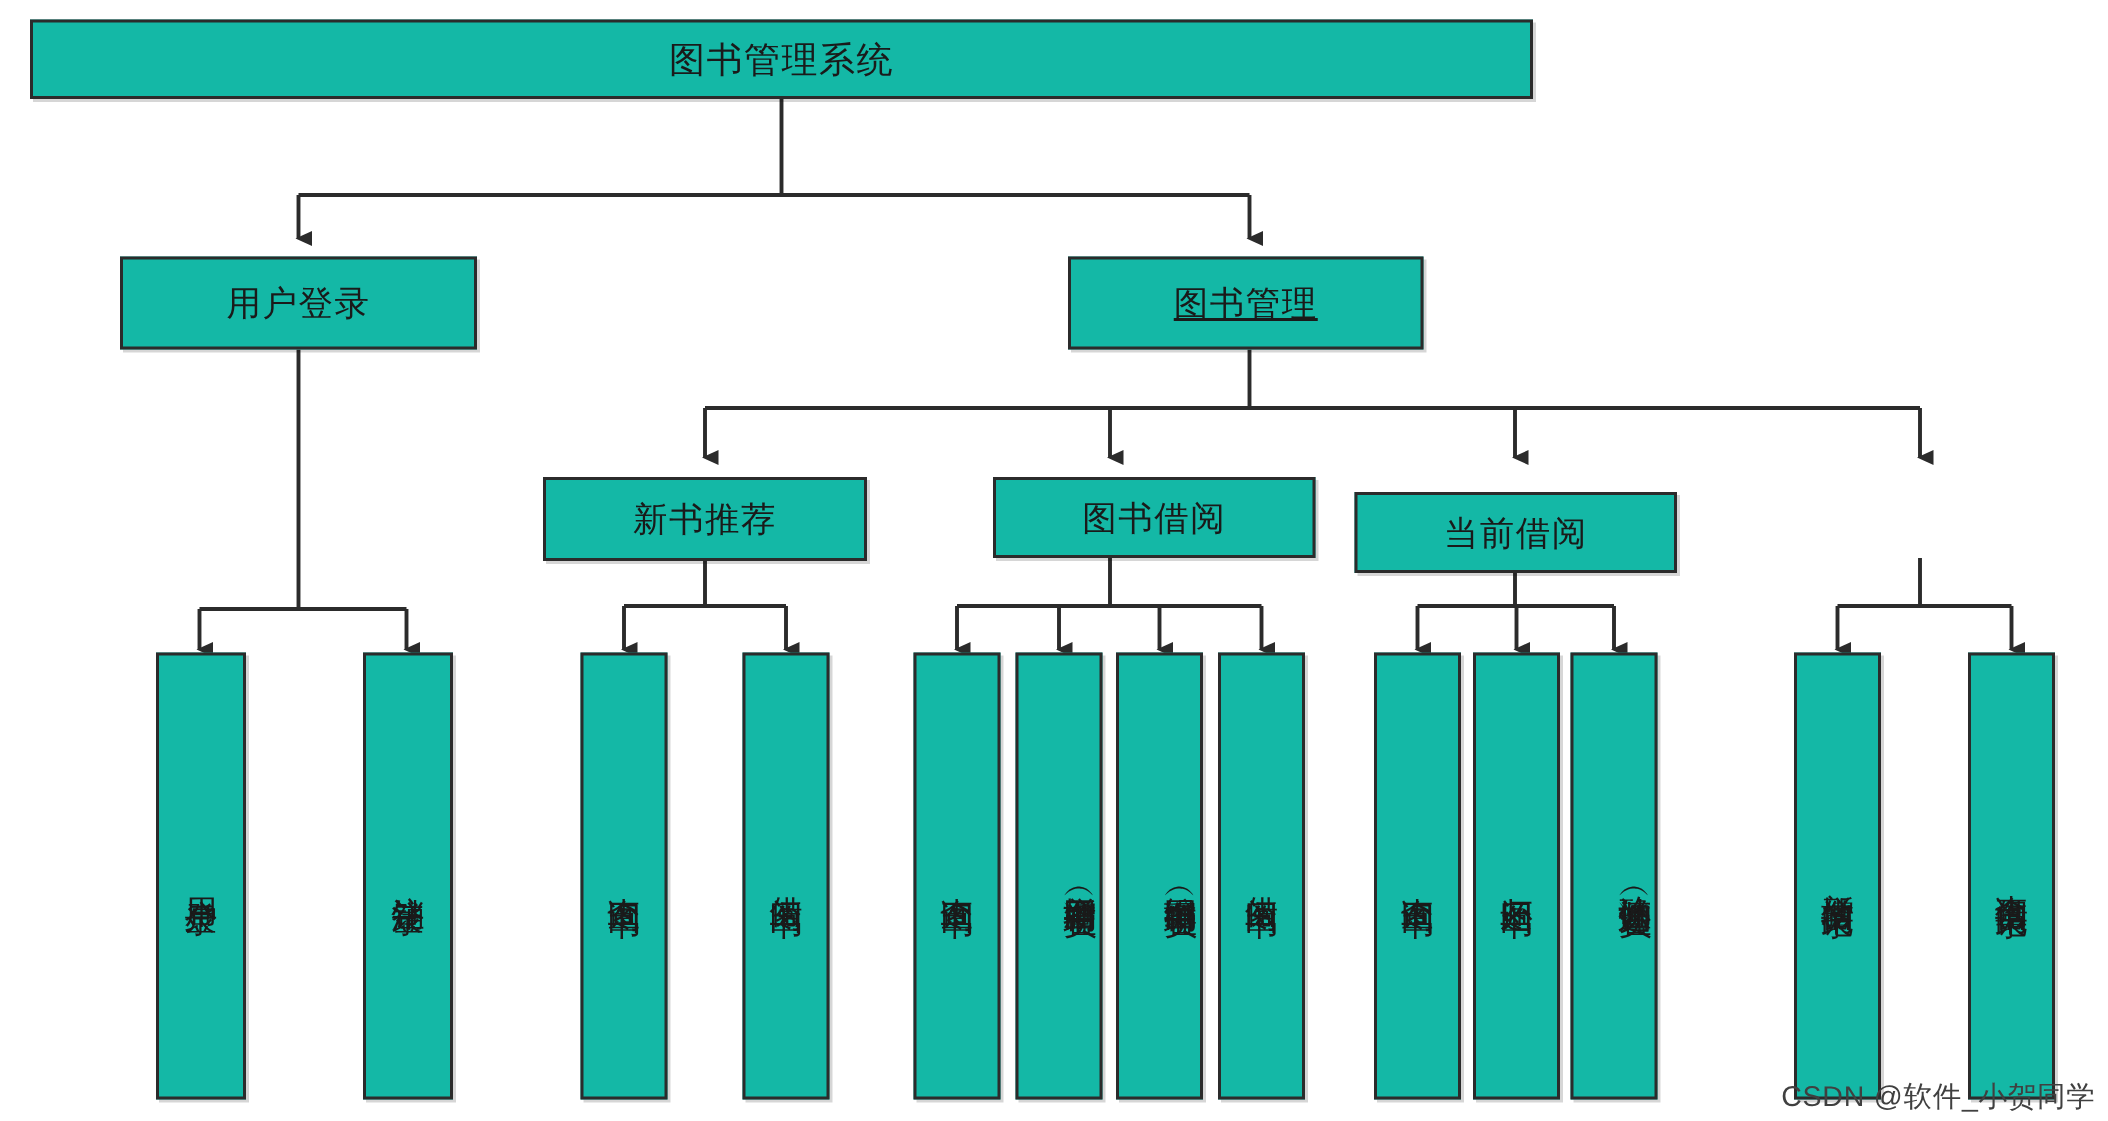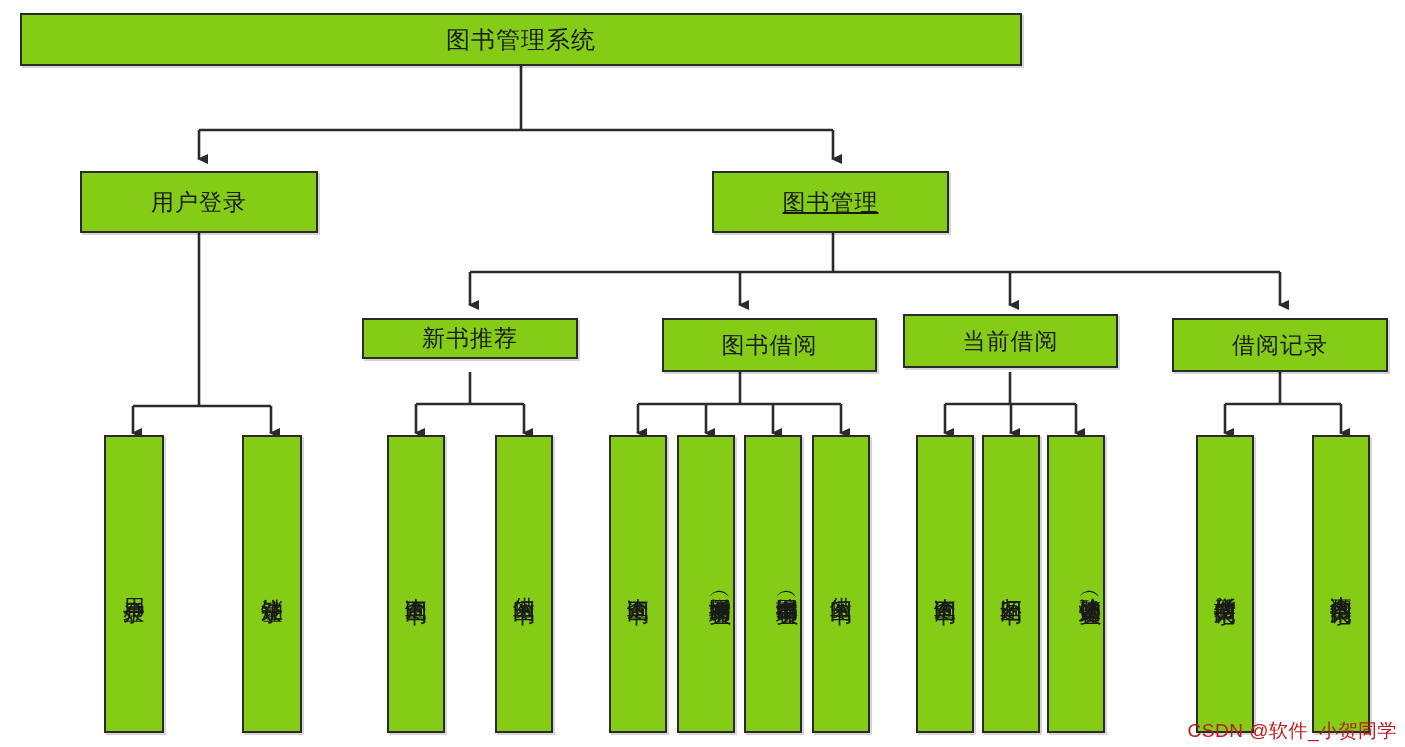--- a/index.html
+++ b/index.html
@@ -10,21 +10,21 @@
     font-family:"Liberation Sans","DejaVu Sans",sans-serif;
     overflow:hidden;
   }
   #canvas{position:relative;width:1405px;height:747px;}
 
   svg#wires{position:absolute;left:0;top:0;width:1405px;height:747px;pointer-events:none;}
 
   .node{
     position:absolute;
     box-sizing:border-box;
-    background:#84cc16;
+    background:#14b8a6;
     border:2px solid #2b2b2b;
     box-shadow:2px 2px 0 rgba(0,0,0,0.16);
     display:flex;
     align-items:center;
     justify-content:center;
     color:#1a1a1a;
   }
   .node.horiz{
     writing-mode:horizontal-tb;
     font-size:23px;
@@ -46,21 +46,21 @@
     text-orientation:upright;
     display:block;
     white-space:normal;
   }
   .node.vert.tall .label{letter-spacing:1px;}
 
   .watermark{
     position:absolute;
     right:8px;bottom:3px;
     font-size:19px;
-    color:#b91c1c;
+    color:#404040;
     letter-spacing:0.5px;
     white-space:nowrap;
     font-family:"Liberation Sans","DejaVu Sans",sans-serif;
   }
 </style>
 </head>
 <body>
 
 <div id="canvas">
 
@@ -118,31 +118,28 @@
     <span class="label">图书管理系统</span>
   </div>
 
   <div class="node horiz" style="left:80px;top:171px;width:238px;height:62px;">
     <span class="label">用户登录</span>
   </div>
   <div class="node horiz" style="left:712px;top:171px;width:237px;height:62px;text-decoration:underline;">
     <span class="label">图书管理</span>
   </div>
 
-  <div class="node horiz" style="left:362px;top:318px;width:216px;height:41px;">
+  <div class="node horiz" style="left:362px;top:318px;width:216px;height:56px;">
     <span class="label">新书推荐</span>
   </div>
   <div class="node horiz" style="left:662px;top:318px;width:215px;height:54px;">
     <span class="label">图书借阅</span>
   </div>
-  <div class="node horiz" style="left:903px;top:314px;width:215px;height:54px;">
+  <div class="node horiz" style="left:903px;top:328px;width:215px;height:54px;">
     <span class="label">当前借阅</span>
-  </div>
-  <div class="node horiz" style="left:1172px;top:318px;width:216px;height:54px;">
-    <span class="label">借阅记录</span>
   </div>
 
   <div class="node vert" style="left:104px;top:435px;width:60px;height:298px;align-items:center;">
     <span class="label">用户登录</span>
   </div>
   <div class="node vert" style="left:242px;top:435px;width:60px;height:298px;align-items:center;">
     <span class="label">注销登录</span>
   </div>
 
   <div class="node vert" style="left:387px;top:435px;width:58px;height:298px;align-items:center;">

